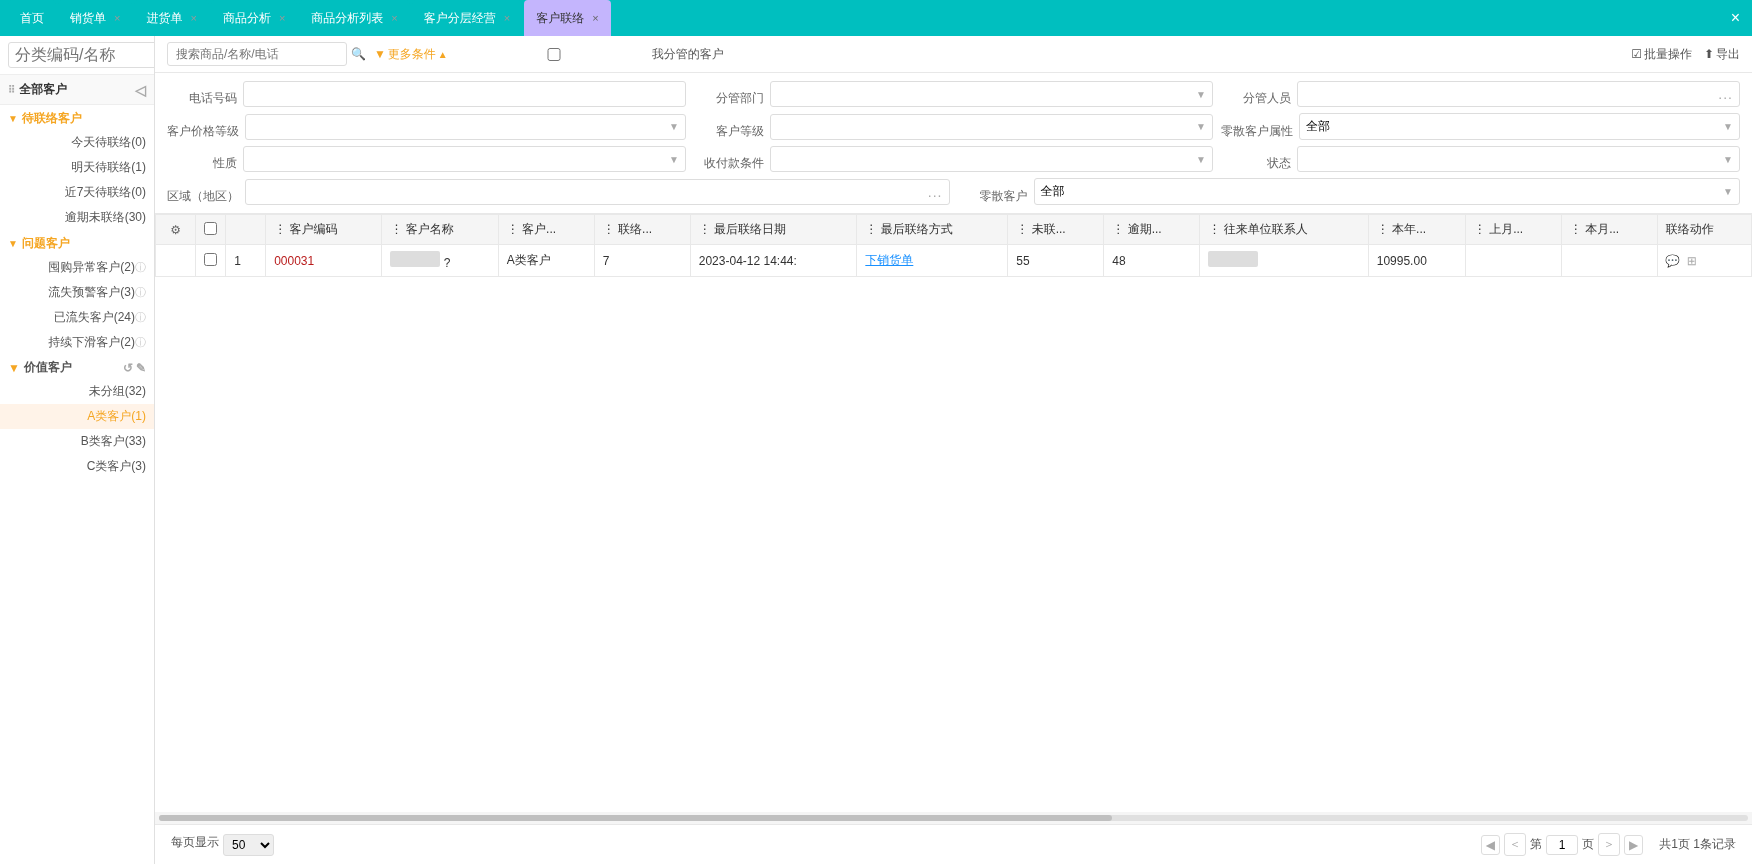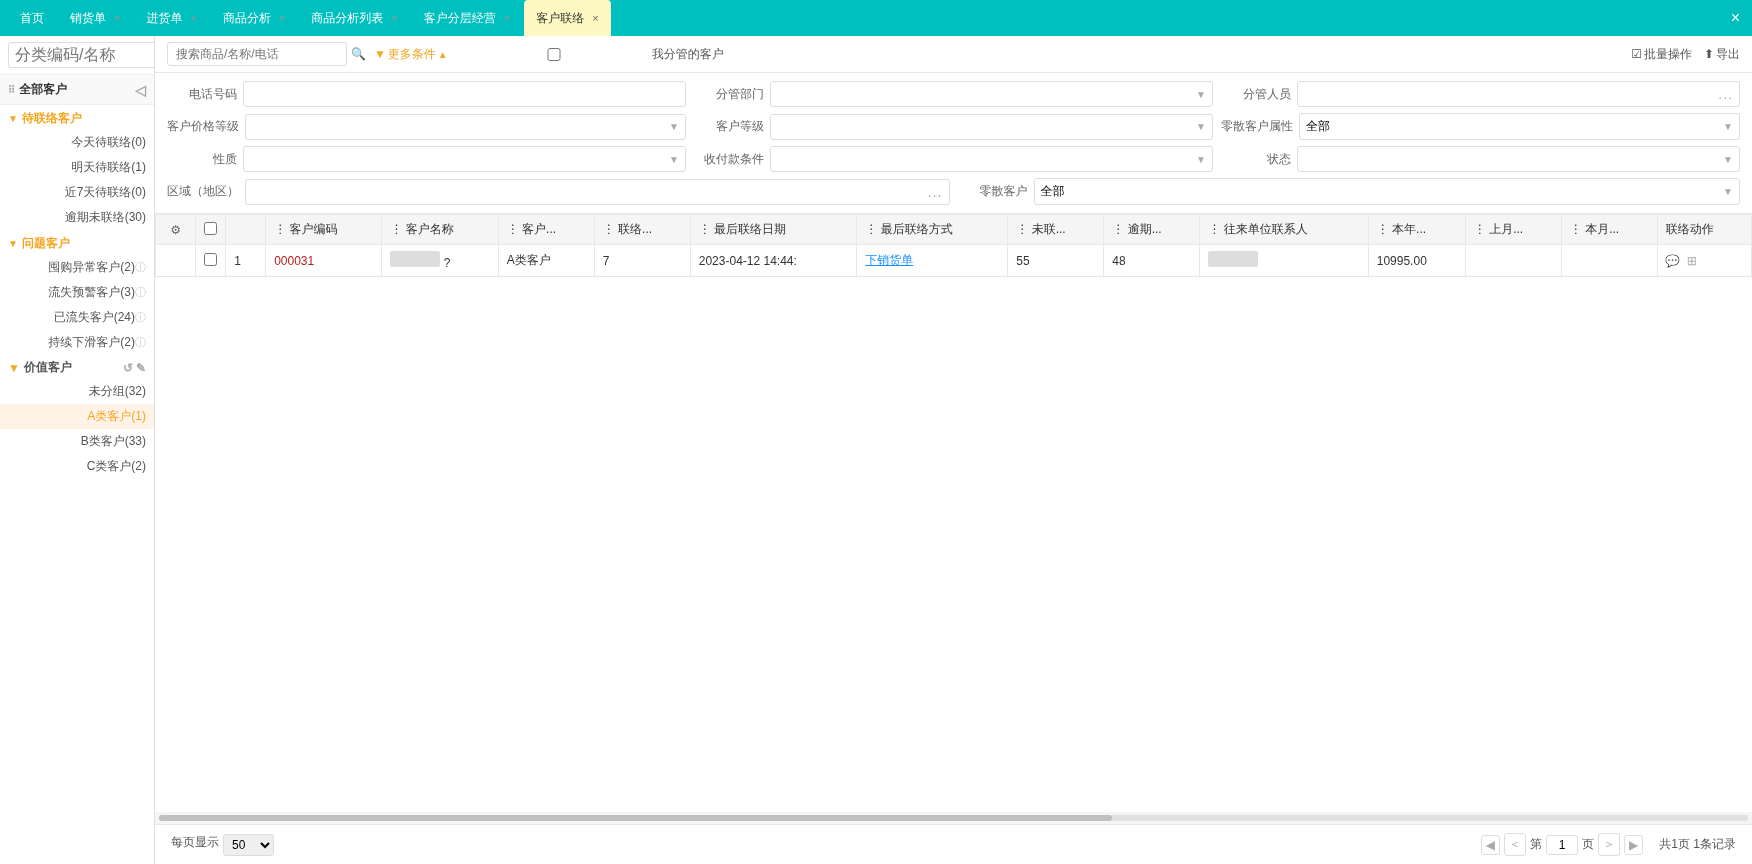--- a/index.html
+++ b/index.html
@@ -1,21 +1,21 @@
 <!DOCTYPE html>
 <html><head>
   <meta charset="utf-8">
   <style>
     * { box-sizing: border-box; margin: 0; padding: 0; font-family: 'Microsoft YaHei', Arial, sans-serif; font-size: 12px; }
     body { background: #f0f0f0; overflow: hidden; width: 1752px; height: 864px; }
     
     
     .top-nav { background: #00bfbf; display: flex; align-items: center; height: 36px; padding: 0 8px; gap: 2px; }
     .top-nav .nav-tab { background: #00bfbf; color: white; padding: 0 12px; height: 36px; display: flex; align-items: center; gap: 4px; cursor: pointer; border-radius: 4px 4px 0 0; font-size: 13px; white-space: nowrap; }
-    .top-nav .nav-tab.active { background: #fef9c3; color: #333; border-radius: 4px 4px 0 0; }
+    .top-nav .nav-tab.active { background: #c4b5fd; color: #333; border-radius: 4px 4px 0 0; }
     .nav-tab .close-x { color: #999; font-size: 11px; margin-left: 4px; cursor: pointer; }
     .nav-tab.active .close-x { color: #666; }
     .top-close { margin-left: auto; color: white; font-size: 16px; cursor: pointer; padding: 4px; }
 
     
     .main-layout { display: flex; height: calc(864px - 36px); background: #f5f5f5; }
 
     
     .sidebar { width: 155px; background: white; border-right: 1px solid #e0e0e0; overflow-y: auto; flex-shrink: 0; }
     .sidebar-search { display: flex; align-items: center; padding: 6px 8px; border-bottom: 1px solid #eee; }
@@ -46,21 +46,21 @@
     .toolbar .filter-btn { color: #f5a623; display: flex; align-items: center; gap: 2px; cursor: pointer; font-size: 12px; }
     .toolbar .filter-btn .arrow { font-size: 10px; }
     .toolbar .my-customers { display: flex; align-items: center; gap: 8px; cursor: pointer; color: #555; margin-left: 8px; }
     .toolbar .batch-ops { margin-left: auto; color: #555; cursor: pointer; display: flex; align-items: center; gap: 2px; }
     .toolbar .export-btn { color: #555; cursor: pointer; display: flex; align-items: center; gap: 2px; }
 
     
     .filter-form { background: white; padding: 8px 12px; border-bottom: 1px solid #e8e8e8; }
     .filter-row { display: flex; align-items: center; gap: 8px; margin-bottom: 6px; }
     .filter-row:last-child { margin-bottom: 0; }
-    .filter-field { display: flex; align-items: center; flex: 1; }
+    .filter-field { display: flex; align-items: flex-end; flex: 1; }
     .filter-field label { color: #666; white-space: nowrap; min-width: 70px; text-align: right; margin-right: 6px; }
     .filter-input { flex: 1; border: 1px solid #ddd; border-radius: 3px; padding: 4px 6px; font-size: 12px; outline: none; background: white; display: flex; align-items: center; justify-content: space-between; cursor: pointer; min-height: 26px; }
     .filter-input .arrow { color: #aaa; font-size: 10px; }
     .filter-input .dots { color: #aaa; font-size: 14px; letter-spacing: 1px; }
     
     .query-btn { background: #f5a623; color: white; border: none; border-radius: 3px; padding: 5px 18px; cursor: pointer; font-size: 13px; font-weight: bold; white-space: nowrap; }
     .settings-btn { background: white; color: #555; border: 1px solid #ddd; border-radius: 3px; padding: 4px 12px; cursor: pointer; font-size: 12px; white-space: nowrap; }
 
     
     .table-container { flex: 1; background: white; overflow: auto; margin: 0; }
@@ -186,21 +186,21 @@
     <div class="sidebar-item">
       <span>未分组(32)</span>
     </div>
     <div class="sidebar-item active">
       <span>A类客户(1)</span>
     </div>
     <div class="sidebar-item">
       <span>B类客户(33)</span>
     </div>
     <div class="sidebar-item">
-      <span>C类客户(2)</span>
+      <span>C类客户(3)</span>
     </div>
   </div>
 
   <div class="content-area">
 
     <div class="toolbar">
       <input type="text" placeholder="搜索商品/名称/电话" style="">
       <span class="search-btn">🔍</span>
       <span class="filter-btn">
         <span style="color:#f5a623;">▼</span>

